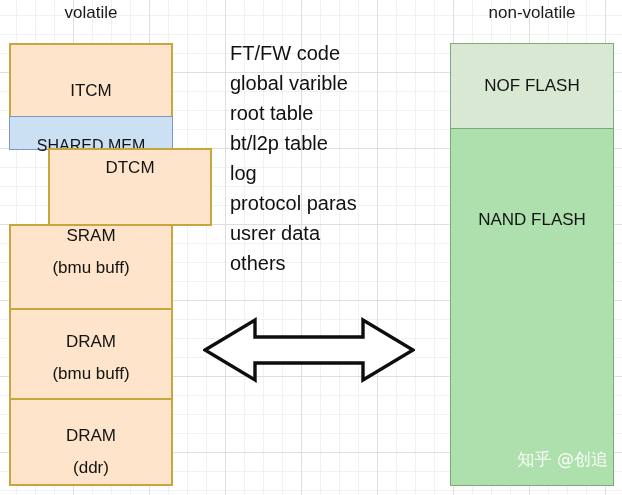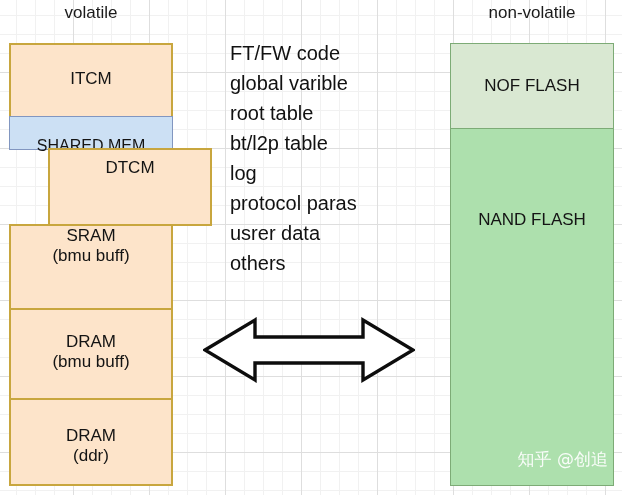--- a/index.html
+++ b/index.html
@@ -76,23 +76,24 @@
     background: #cce0f4;
     border: 1px solid #8196c0;
     color: #141414;
     font-size: 16px;
   }
   .vblock .blabel {
     display: block;
   }
   .vblock .bsub {
     display: block;
-  }
-
-  #block-itcm   { top: 0px;   height: 75px;  padding-top: 24px; }
+    margin-top: 12px;
+  }
+
+  #block-itcm   { top: 0px;   height: 75px;  padding-top: 36px; }
   #block-shared { top: 73px;  height: 34px;  padding-top: 20px;  }
   #block-dtcm   { top: 105px; height: 78px;  padding-top: 8px; margin-left: 39px;  }
   #block-sram   { top: 181px; height: 86px;  }
   #block-dram1  { top: 265px; height: 92px;  padding-top: 22px; }
   #block-dram2  { top: 355px; height: 88px;  padding-top: 26px; }
 
   
   #center-text {
     position: absolute;
     left: 230px;

